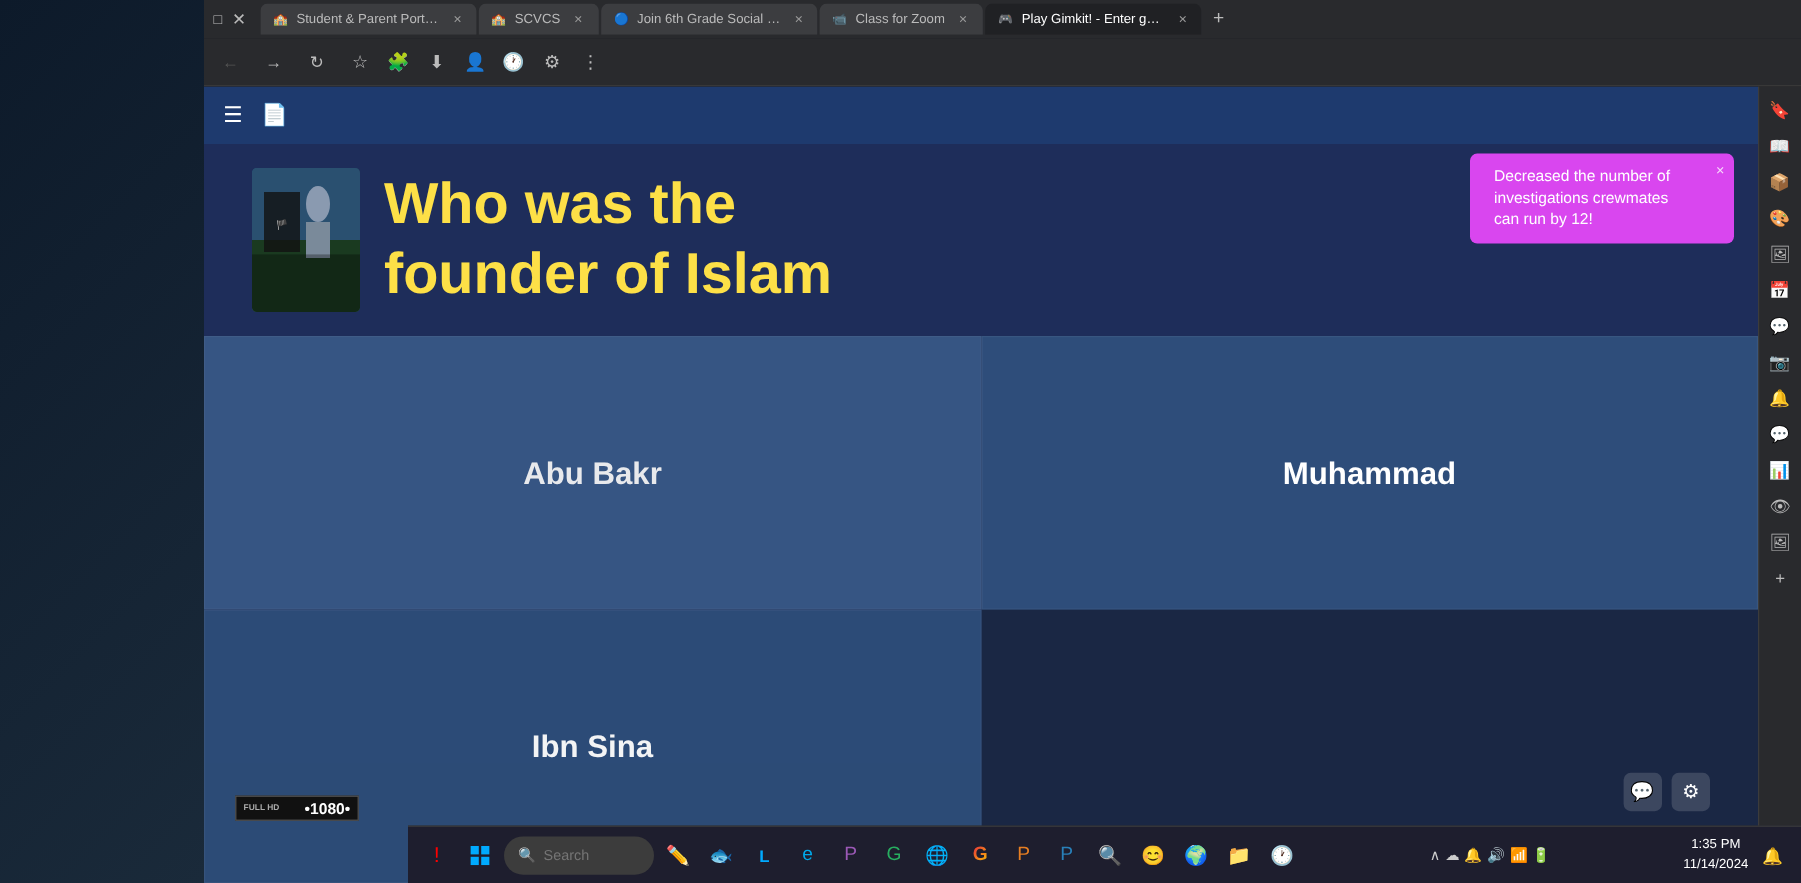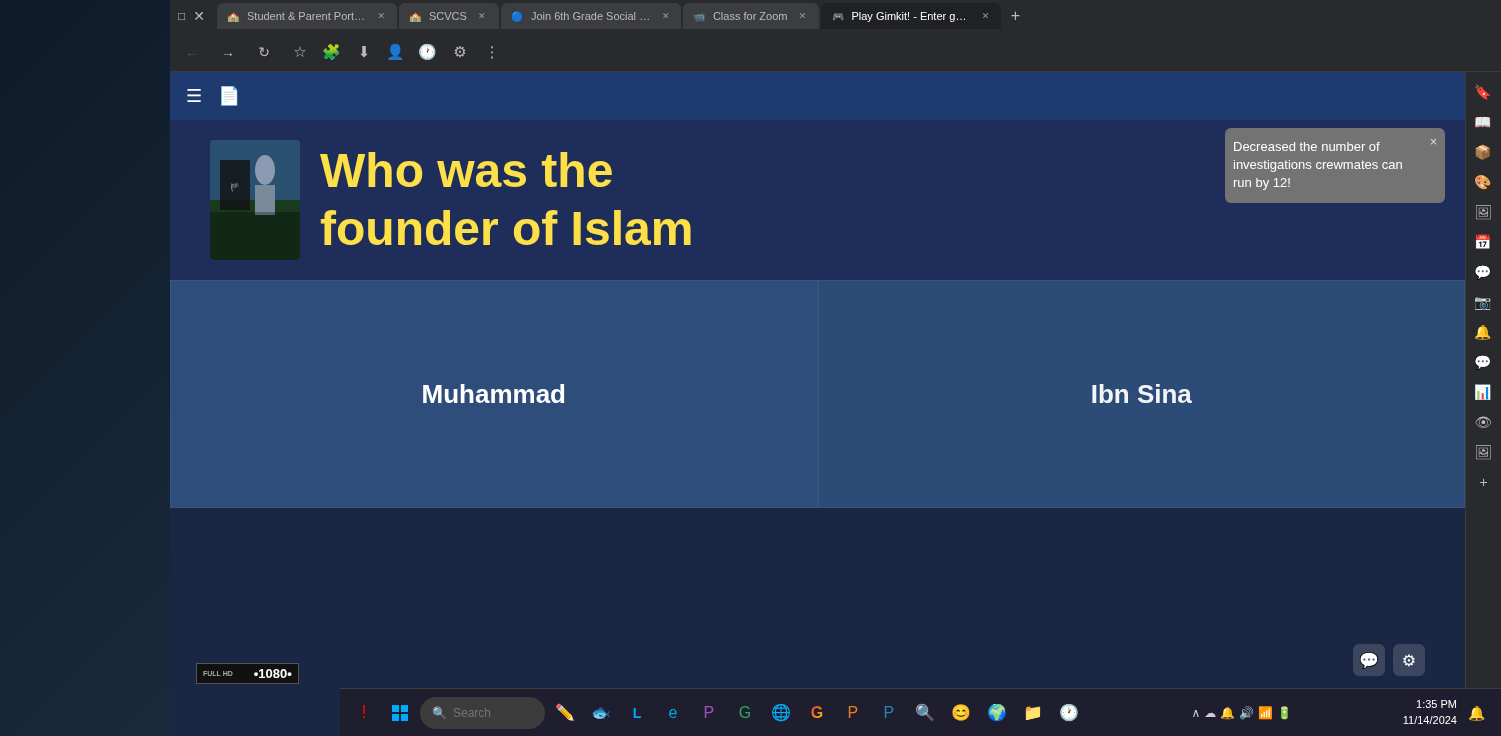--- a/index.html
+++ b/index.html
@@ -284,23 +284,23 @@
     .answer-cell.top-left { background: #3a5a8a; }
     .answer-cell.top-right { background: #3a5a8a; opacity: 0.9; }
     .answer-cell.bottom-left { background: #2e4d7a; text-align: right; }
     .answer-cell.bottom-right { background: #2e4d7a; opacity: 0.95; }
 
     
     .notification-toast {
       position: absolute;
       top: 56px;
       right: 20px;
-      background: #737373;
-      color: white;
-      padding: 10px 32px 10px 8px;
+      background: #d946ef;
+      color: white;
+      padding: 10px 32px 10px 20px;
       border-radius: 6px;
       font-size: 13px;
       font-weight: 500;
       max-width: 220px;
       line-height: 1.4;
       z-index: 100;
     }
 
     .toast-close {
       position: absolute;
@@ -389,21 +389,21 @@
       outline: none;
       color: #ccc;
       font-size: 12px;
       width: 100px;
     }
 
     .taskbar-clock {
       margin-left: auto;
       color: white;
       font-size: 11px;
-      text-align: right;
+      text-align: center;
       line-height: 1.4;
     }
 
     .taskbar-sys-icons {
       display: flex;
       align-items: center;
       gap: 4px;
       margin-right: 4px;
     }
 
@@ -557,20 +557,23 @@
               <rect x="45" y="45" width="20" height="30" fill="#7a8a9a"></rect>
             </svg>
           </div>
           <div class="question-text">
             <span style="white-space: pre-line;">Who was the
 founder of Islam</span>
           </div>
         </div>
 
         <div class="answers-grid">
+          <div class="answer-cell top-right">
+            <span>Abu Bakr</span>
+          </div>
           <div class="answer-cell bottom-left">
             <span>Muhammad</span>
           </div>
           <div class="answer-cell bottom-right">
             <span>Ibn Sina</span>
           </div>
         </div>
 
       </div>
 

